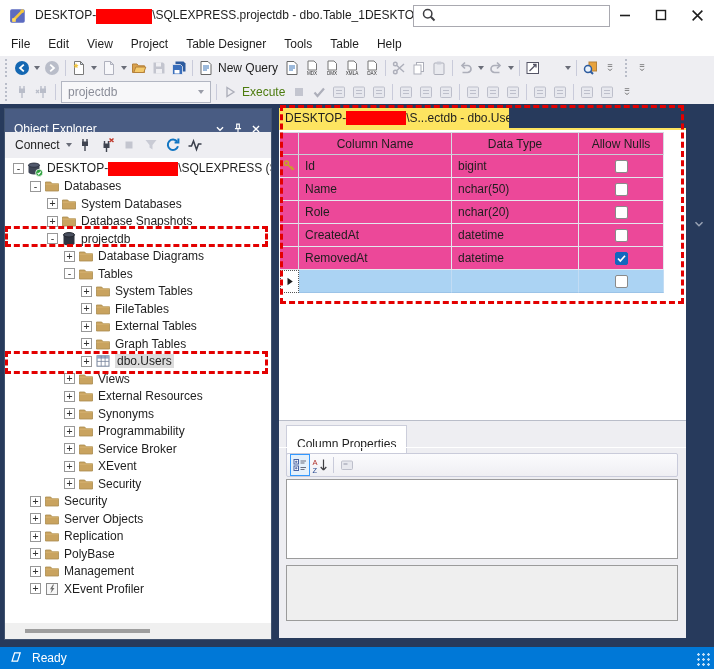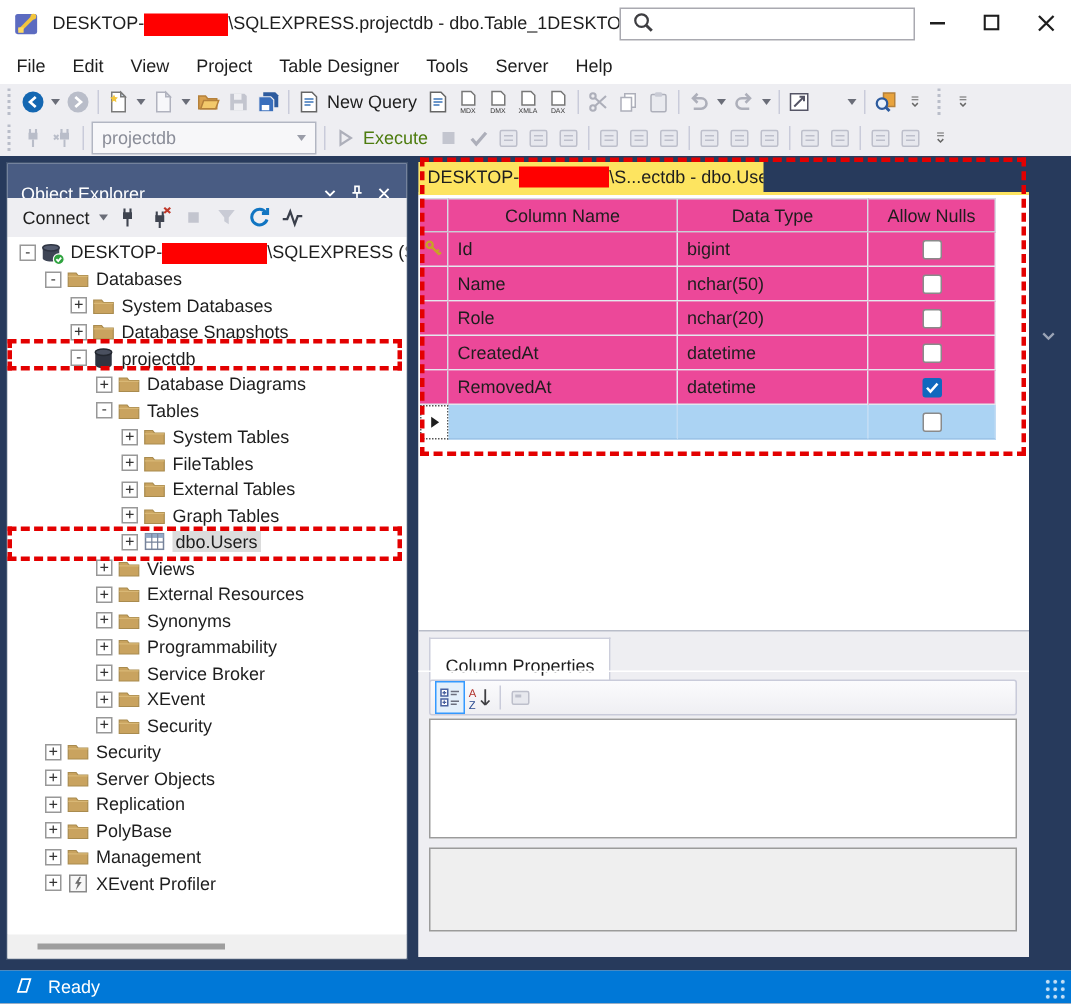--- a/index.html
+++ b/index.html
@@ -135,21 +135,21 @@
       </span>
   </div>
 
   <div class="menubar" id="menubar">
       <span class="menu-item">File</span>
       <span class="menu-item">Edit</span>
       <span class="menu-item">View</span>
       <span class="menu-item">Project</span>
       <span class="menu-item">Table Designer</span>
       <span class="menu-item">Tools</span>
-      <span class="menu-item">Server</span>
+      <span class="menu-item">Table</span>
       <span class="menu-item">Help</span>
     </div>
 
   <div class="toolbar tb1" id="toolbar1">
       <span class="tb-grip"></span>
       <span class="tbi">
         <svg width="16" height="16" viewBox="0 0 16 16">
           <circle cx="8" cy="8" r="7" fill="#1467B2"></circle>
           <path d="M9.8 4.6 L6 8 l3.8 3.4" fill="none" stroke="#fff" stroke-width="1.8"></path>
         </svg>

